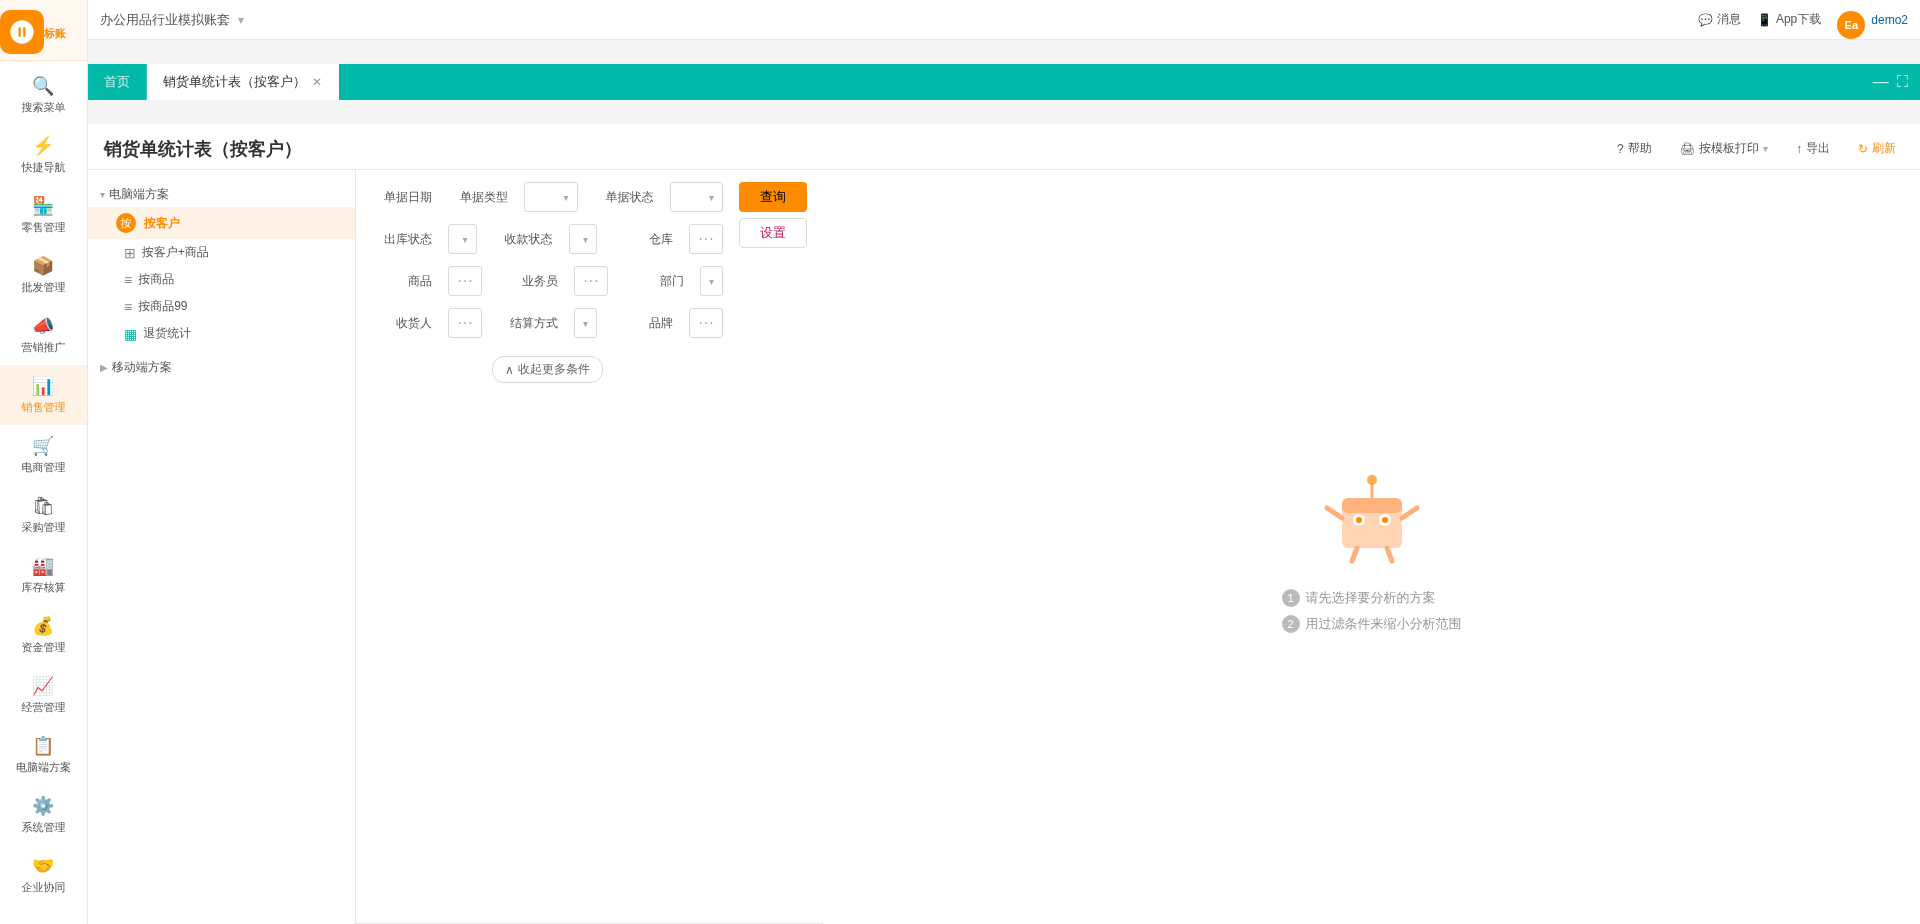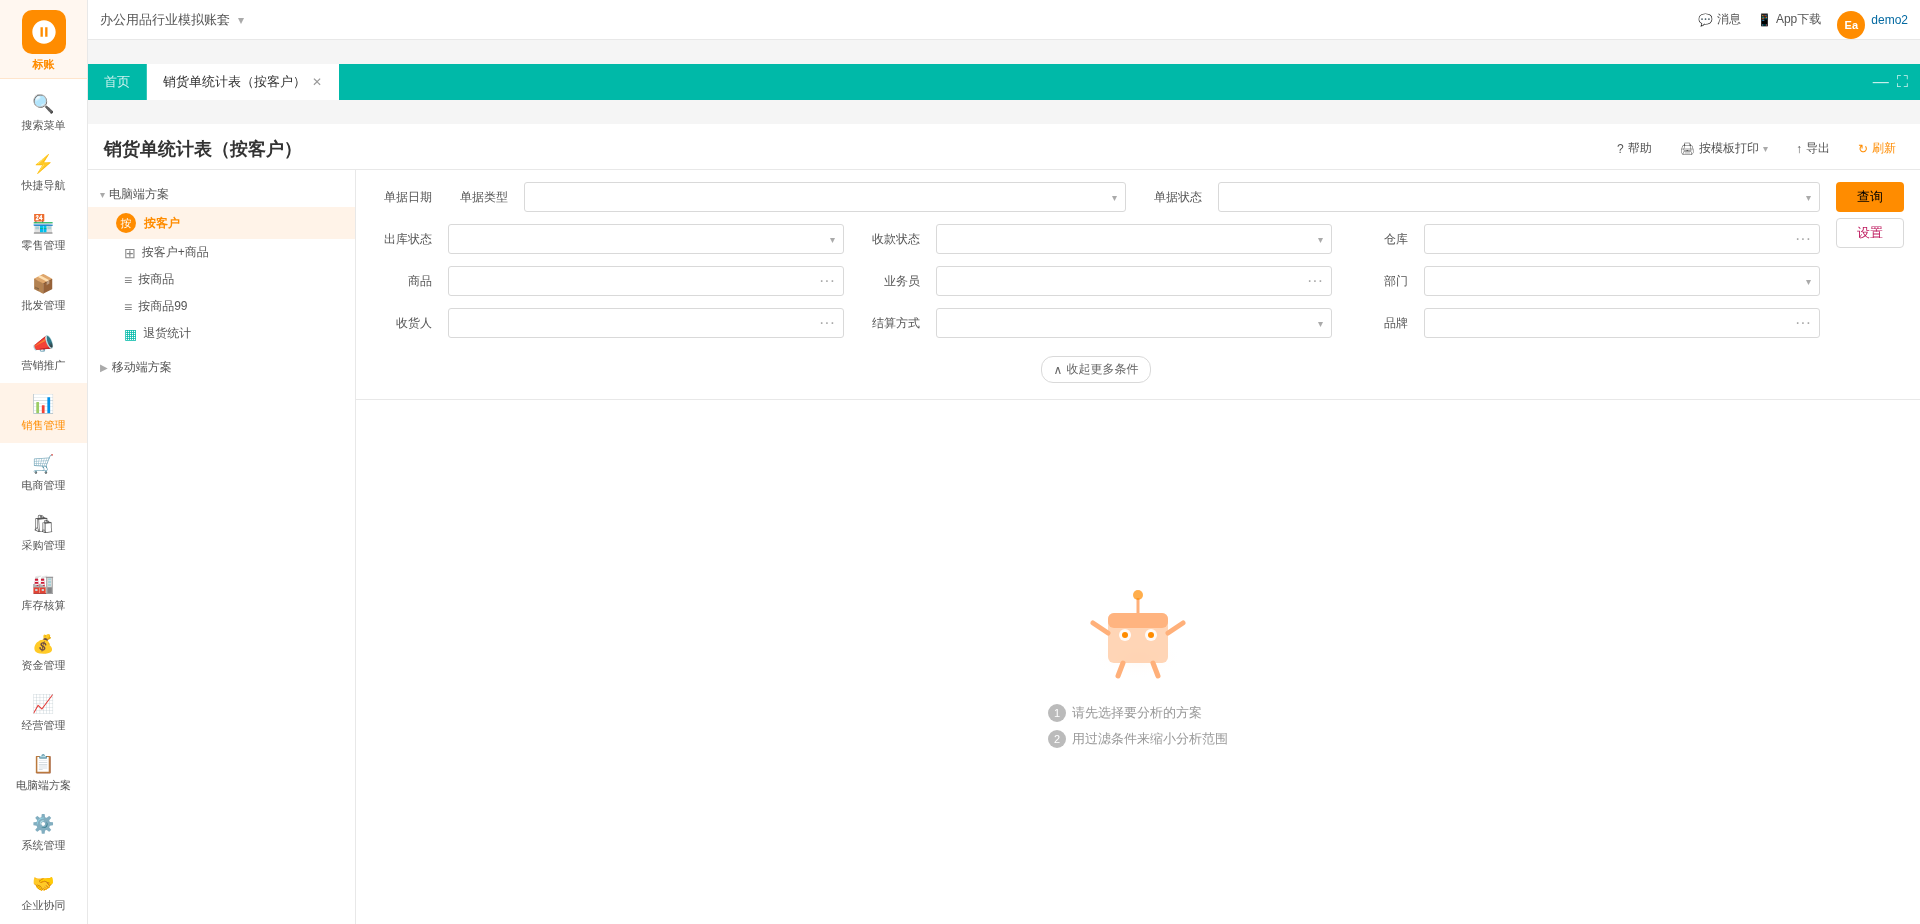--- a/index.html
+++ b/index.html
@@ -1,20 +1,20 @@
 <!DOCTYPE html>
 <html><head>
   <meta charset="utf-8">
   <style>
     * { box-sizing: border-box; margin: 0; padding: 0; }
     body { font-family: "Microsoft YaHei", "PingFang SC", sans-serif; font-size: 13px; background: #f5f5f5; color: #333; display: flex; height: 924px; overflow: hidden; }
 
     
     .sidebar { width: 88px; background: #fff; display: flex; flex-direction: column; align-items: center; border-right: 1px solid #e8e8e8; flex-shrink: 0; }
-    .logo-area { width: 100%; display: flex; flex-direction: column; align-items: center; padding: 10px 0 6px; background: #fff7f0; border-bottom: 1px solid #ffe5cc; }
+    .logo-area { width: 100%; display: flex; flex-direction: row; align-items: center; padding: 10px 0 6px; background: #fff7f0; border-bottom: 1px solid #ffe5cc; }
     .logo-icon { width: 44px; height: 44px; background: #ff8c00; border-radius: 10px; display: flex; align-items: center; justify-content: center; }
     .logo-icon svg { width: 28px; height: 28px; fill: white; }
     .logo-text { font-size: 11px; color: #ff8c00; margin-top: 3px; font-weight: bold; }
 
     .sidebar-menu { width: 100%; flex: 1; overflow-y: auto; padding-top: 4px; }
     .sidebar-item { width: 100%; display: flex; flex-direction: column; align-items: center; padding: 10px 0; cursor: pointer; color: #555; font-size: 12px; transition: background 0.2s; }
     .sidebar-item.active { background: #fff3e8; color: #ff8c00; }
     .sidebar-item .si-icon { font-size: 18px; margin-bottom: 3px; }
     .sidebar-item .si-label { font-size: 11px; white-space: nowrap; }
 
@@ -81,21 +81,21 @@
     .scheme-item.active { background: #fff3e8; color: #ff8c00; }
     .scheme-item-icon { width: 20px; height: 20px; border-radius: 50%; background: #ff8c00; display: flex; align-items: center; justify-content: center; color: white; font-size: 11px; margin-right: 8px; flex-shrink: 0; }
     .scheme-item-text { font-size: 12px; color: #333; }
     .scheme-item.active .scheme-item-text { color: #ff8c00; font-weight: bold; }
     .scheme-subsection { padding: 0; }
     .scheme-sub-item { display: flex; align-items: center; padding: 5px 16px 5px 36px; cursor: pointer; }
     .scheme-sub-item-icon { font-size: 14px; margin-right: 6px; color: #888; }
     .scheme-sub-item-text { font-size: 12px; color: #555; }
 
     
-    .right-content { flex: 1; display: flex; flex-direction: column; overflow: hidden; }
+    .right-content { flex: 1; display: flex; flex-direction: row; overflow: hidden; }
     .filter-area { background: #fff; padding: 12px 16px; border-bottom: 1px solid #e8e8e8; flex-shrink: 0; }
 
     
     .empty-state { flex: 1; display: flex; flex-direction: column; align-items: center; justify-content: center; background: #fff; margin-top: 0; }
     .empty-icon { width: 120px; height: 120px; margin-bottom: 16px; }
     .empty-tips { color: #999; font-size: 13px; }
     .empty-tip-item { display: flex; align-items: center; gap: 6px; margin-bottom: 8px; }
     .tip-num { width: 18px; height: 18px; border-radius: 50%; background: #ccc; color: white; font-size: 11px; display: flex; align-items: center; justify-content: center; flex-shrink: 0; }
 
     

